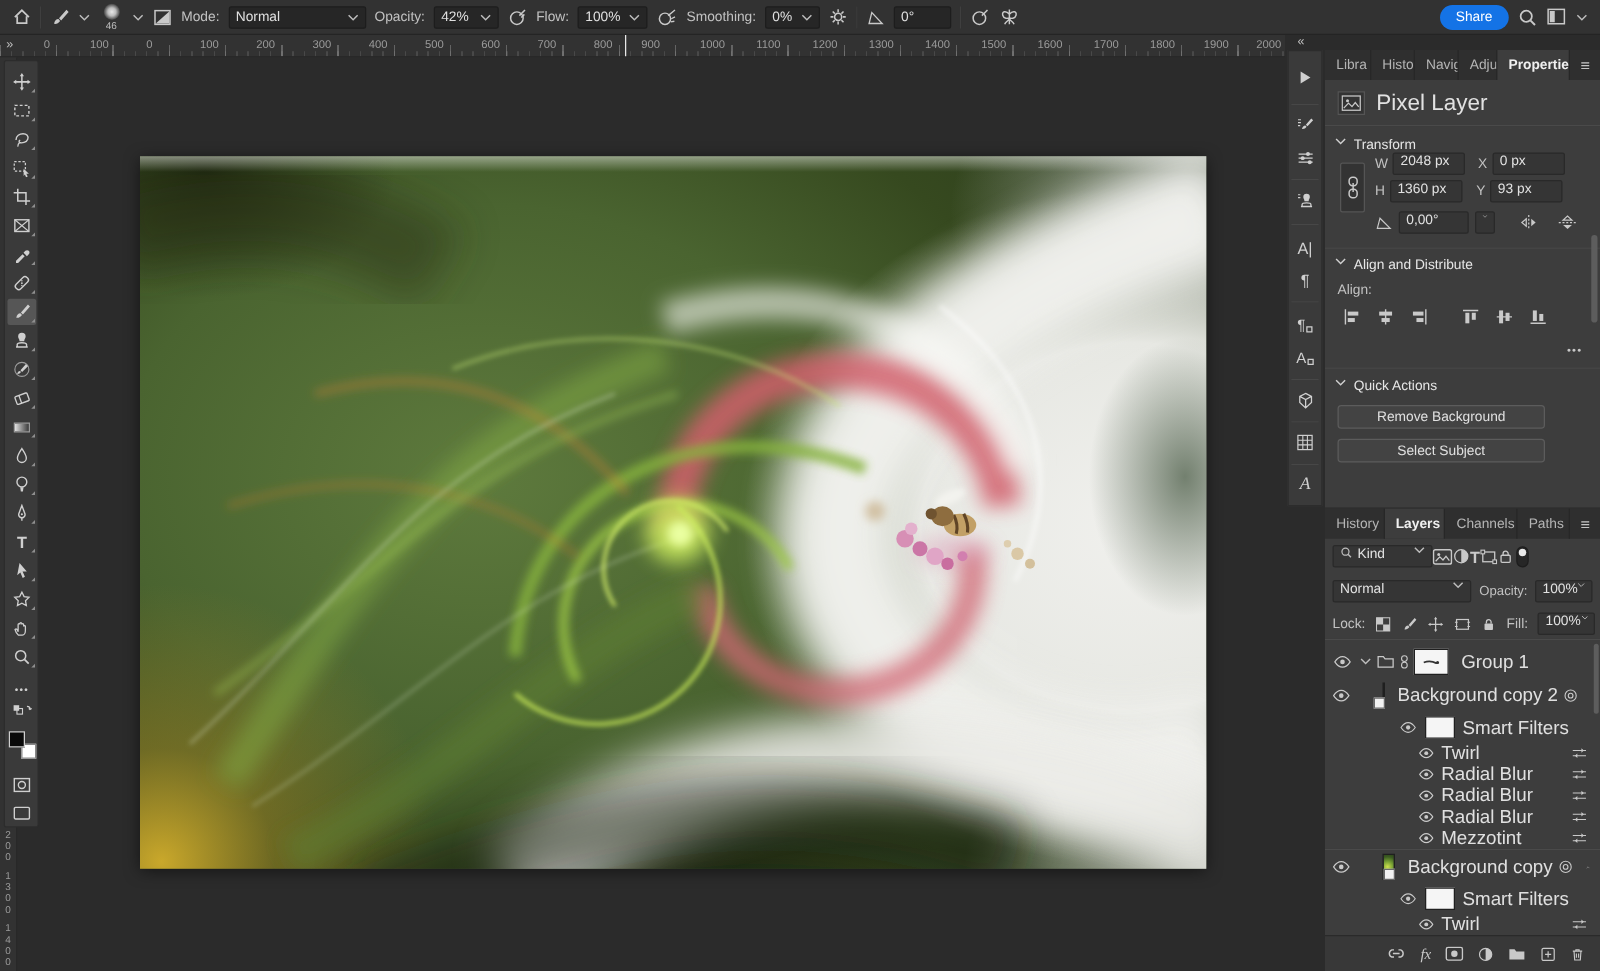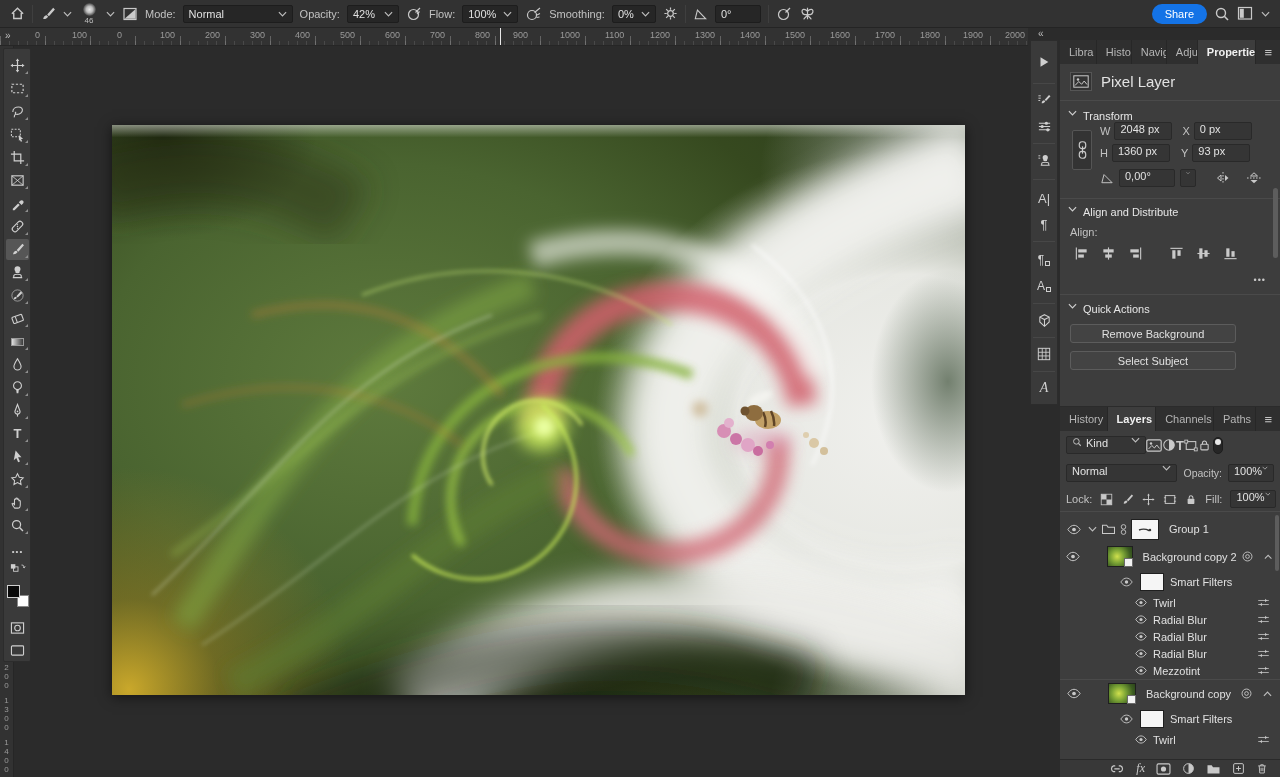--- a/index.html
+++ b/index.html
@@ -86,27 +86,27 @@
   .divider { position:absolute; left:0; right:0; height:1px; background:#333; border-bottom:1px solid #4a4a4a; }
   .pfld { background:#353535; border:1px solid #292929; border-radius:2px; height:18px;
           display:flex; align-items:flex-start; padding:0 5px; color:#e2e2e2; font-size:11px; }
   .scrollthumb { position:absolute; width:5px; border-radius:3px; background:#5d5d5d; }
 
   
   #props { left:1060px; top:40px; width:220px; height:366px;padding-left:33px; }
   
   #layers { left:1060px; top:407px; width:220px; height:370px; }
   .lrow { position:absolute; left:0; right:0; display:flex; align-items:center; cursor:pointer; }
-  .lname { font-size:11px; color:#e0e0e0; white-space:nowrap; }
+  .lname { font-size:15px; color:#e0e0e0; white-space:nowrap; }
   .thumb { border:1px solid #1f1f1f; background:radial-gradient(circle at 38% 50%, #cfe04d 0%, #7aa335 38%, #3c5c21 75%, #2c451a 100%); position:relative; }
   .thumb .so-badge { position:absolute; right:-1px; bottom:-1px; width:9px; height:9px; background:#f2f2f2;
                      border:1px solid #6a6a6a; }
   .maskthumb { background:#f5f5f5; border:1px solid #1f1f1f; }
   .eyebox { width:16px; display:flex; justify-content:center; }
-  #layers-bottom { position:absolute; left:0; right:0; bottom:0; height:18px; background:#383838;
+  #layers-bottom { position:absolute; left:0; right:0; bottom:0; height:29px; background:#383838;
                    border-top:1px solid #2a2a2a; display:flex; align-items:center; justify-content:flex-end;
                    gap:11px; padding:0 12px; }
   #layers-bottom .ic { cursor:pointer; }
   .togglepill { width:10px; height:17px; border-radius:5px; background:#262626; border:1px solid #1d1d1d; position:relative; }
   .togglepill .dot { position:absolute; left:1.5px; top:1.5px; width:6px; height:6px; border-radius:50%; background:#e8e8e8; }
   .fxtext { font-style:italic; font-family:"Liberation Serif", serif; font-size:12px; color:#c9c9c9; }
 </style>
 </head>
 <body>
 
@@ -548,21 +548,21 @@
       <span class="panelmenu">≡</span>
     </div>
     <div class="abs" style="left:10px;top:32px;display:flex;align-items:center;gap:9px">
       <span class="ic" style="background:#333;border:1px solid #555;padding:2px;display:flex">
         <svg width="16" height="13" viewBox="0 0 16 13">
             <rect x="0.8" y="0.8" width="14.4" height="11.4" fill="none" stroke="currentColor"></rect>
             <circle cx="5" cy="4.5" r="1.2" fill="currentColor"></circle>
             <path d="M2 10.5 5.8 6.5 8.6 9.3 11.2 6 14 9.5" fill="none" stroke="currentColor"></path>
           </svg>
       </span>
-      <span style="font-size:15px;color:#e2e2e2">Pixel Layer</span>
+      <span style="font-size:18px;color:#e2e2e2">Pixel Layer</span>
     </div>
     <div class="divider" style="top:60px"></div>
     <div class="abs sechdr" style="left:8px;top:70px">
       <svg class="chev" viewBox="0 0 10 6">
           <path d="M1 1 l4 4 4-4" fill="none" stroke="#cfcfcf" stroke-width="1.3"></path>
         </svg>
       <span>Transform</span>
     </div>
     <span class="abs ic" style="left:12px;top:90px;width:20px;height:40px;background:#333;border:1px solid #555;border-radius:2px;display:flex;align-items:center;justify-content:center">
       <svg width="11" height="22" viewBox="0 0 12 24">

